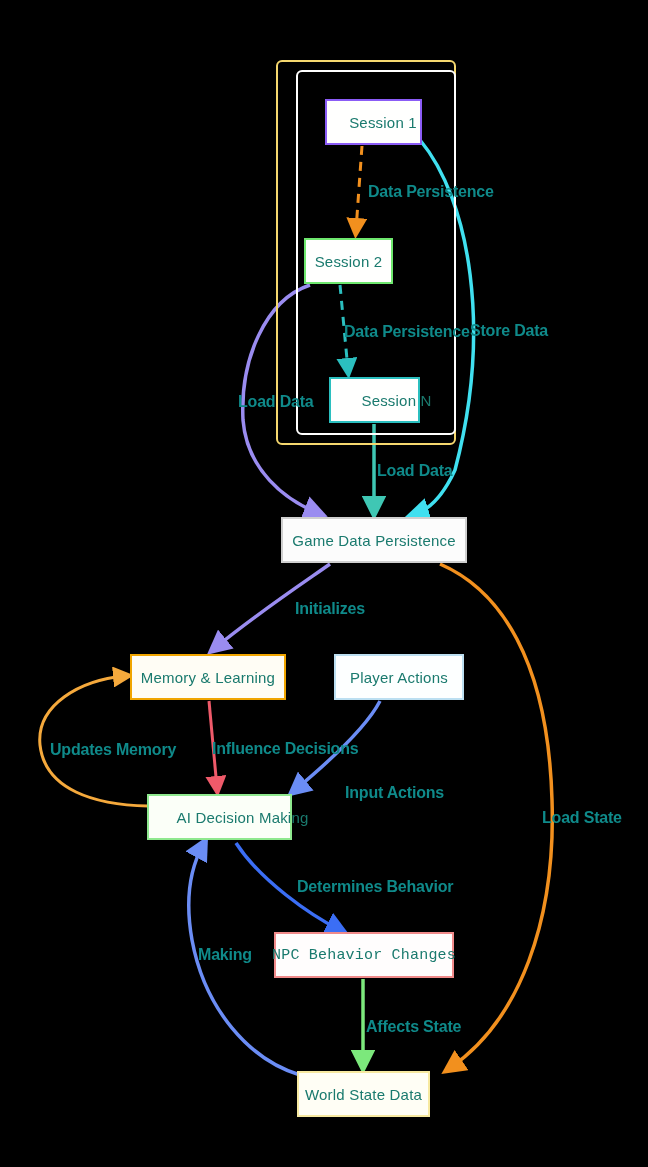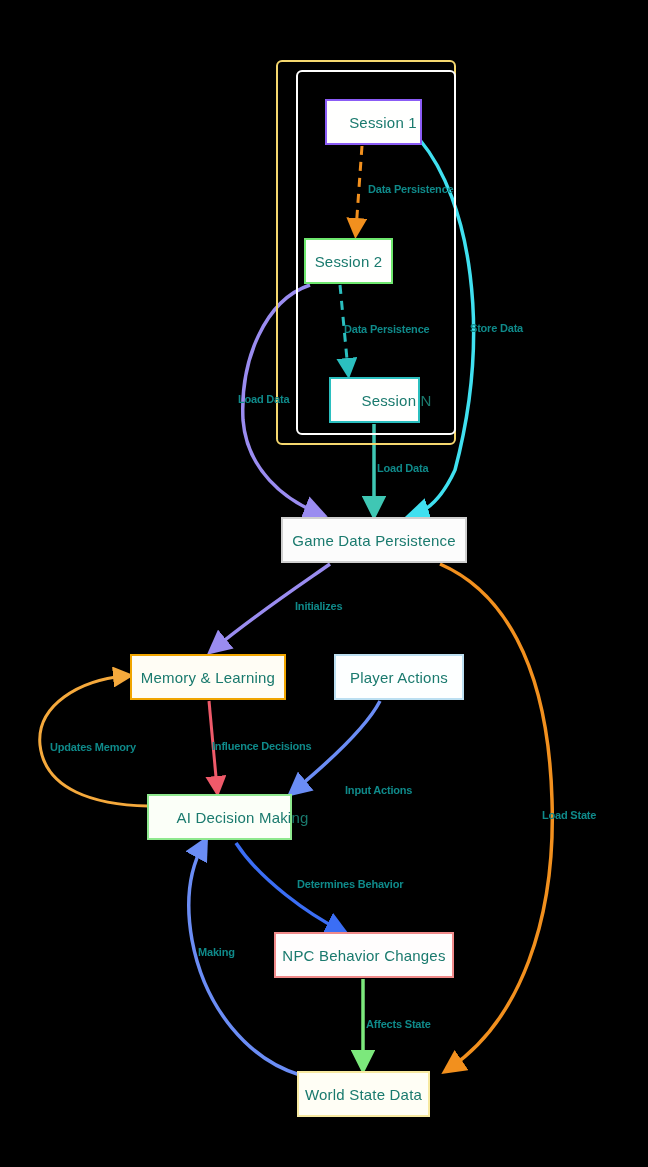--- a/index.html
+++ b/index.html
@@ -39,21 +39,21 @@
   .node.persist { background:#fcfcfc; border-color:#cfcfcf; }
   .node.memory { background:#fffdf5; border-color:#f0a500; }
   .node.player { background:#fdffff; border-color:#bcdff1; }
   .node.aidm   { background:#fbfff8; border-color:#8ee88e; }
   .node.npc    { background:#fffdfd; border-color:#f08a8a; }
   .node.world  { background:#fffef5; border-color:#f7e9a0; }
 
   .edge-label {
     position: absolute;
     color: #0f8a8a;
-    font-size: 11px;
+    font-size: 16px;
     font-weight: bold;
     white-space: nowrap;
     background: rgba(0,0,0,0.0);
     z-index: 6;
     letter-spacing: -0.2px;
   }
   .cluster {
     position: absolute;
     border: 2px solid;
     border-radius: 6px;
@@ -153,21 +153,21 @@
   </div>
 
   <div class="node player" style="left:334px; top:654px; width:130px; height:46px;">
     <span>Player Actions</span>
   </div>
 
   <div class="node aidm" style="left:147px; top:794px; width:145px; height:46px;padding-left:46px;">
     <span>AI Decision Making</span>
   </div>
 
-  <div class="node npc" style="left:274px; top:932px; width:180px; height:46px;">
+  <div class="node npc" style="left:274px; top:932px; width:180px; height:46px;font-family:Liberation Mono, monospace;">
     <span>NPC Behavior Changes</span>
   </div>
 
   <div class="node world" style="left:297px; top:1071px; width:133px; height:46px;">
     <span>World State Data</span>
   </div>
 
   <div class="edge-label" style="left:368px; top:183px;">Data Persistence</div>
   <div class="edge-label" style="left:344px; top:323px;">Data Persistence</div>
   <div class="edge-label" style="left:470px; top:322px;">Store Data</div>

